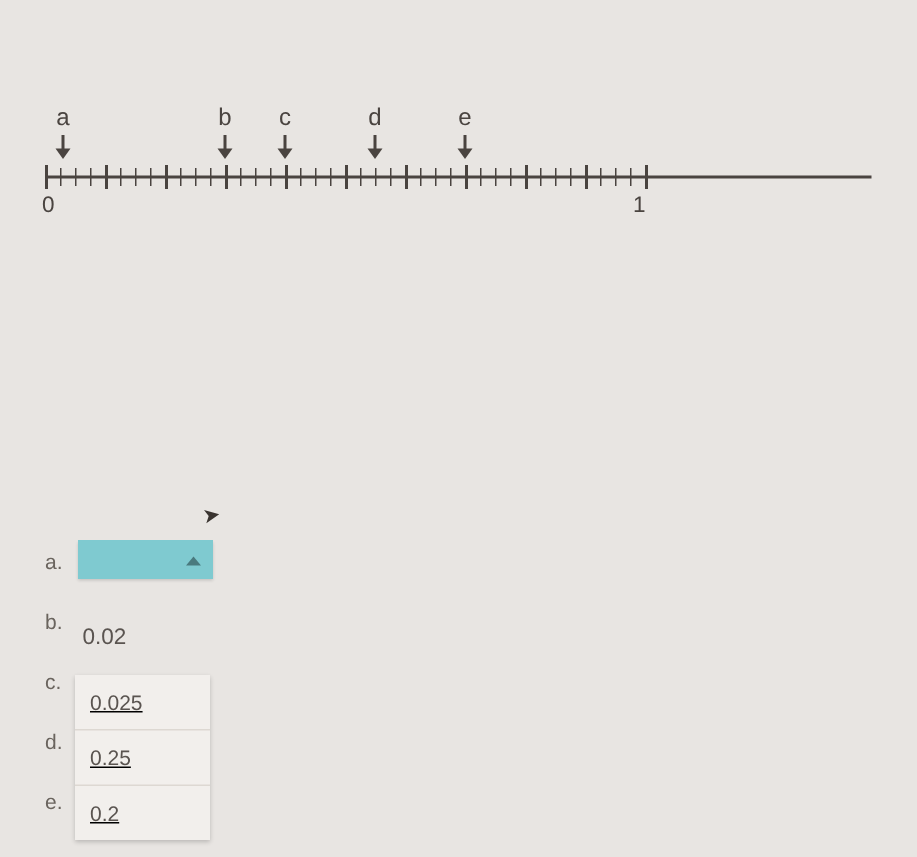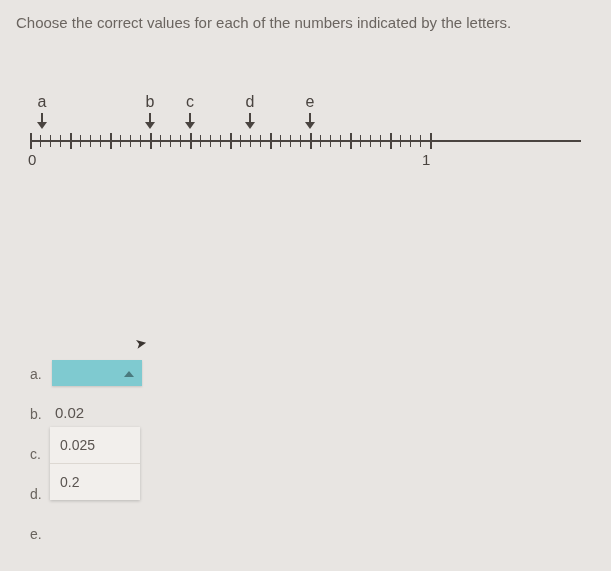--- a/index.html
+++ b/index.html
@@ -141,21 +141,20 @@
       height: 40px;
       padding-top: 6px;
       font-size: 14px;
       color: #6a645e;
     }
   </style>
 </head>
 <body>
 
 <div class="header">
-  <div>Choose the correct values for each of the numbers indicated by the letters.</div>
 </div>
 
 <div class="numberline-wrap">
 
   <div class="label" style="left:5px">a</div>
   <div class="arrow" style="left:6px"></div>
 
   <div class="label" style="left:113px">b</div>
   <div class="arrow" style="left:114px"></div>
 
@@ -225,20 +224,21 @@
   <div>b.</div>
   <div>c.</div>
   <div>d.</div>
   <div>e.</div>
 </div>
 
 <div style="position:absolute; left:52px; top:360px;">
   <div class="dropdown-closed"></div>
 </div>
 
-<div style="position:absolute; left:55px; top:404px; font-size:15px; color:#5a5450;">0.02</div>
-
-<div style="position:absolute; left:50px; top:429px;">
+<div style="position:absolute; left:55px; top:416px; font-size:15px; color:#5a5450;">0.02</div>
+
+<div style="position:absolute; left:50px; top:452px;text-decoration:underline;">
   <div class="dropdown-open">
     <div class="opt">0.025</div>
+    <div class="opt">0.25</div>
     <div class="opt">0.2</div>
   </div>
 </div>
 
 </body></html>

